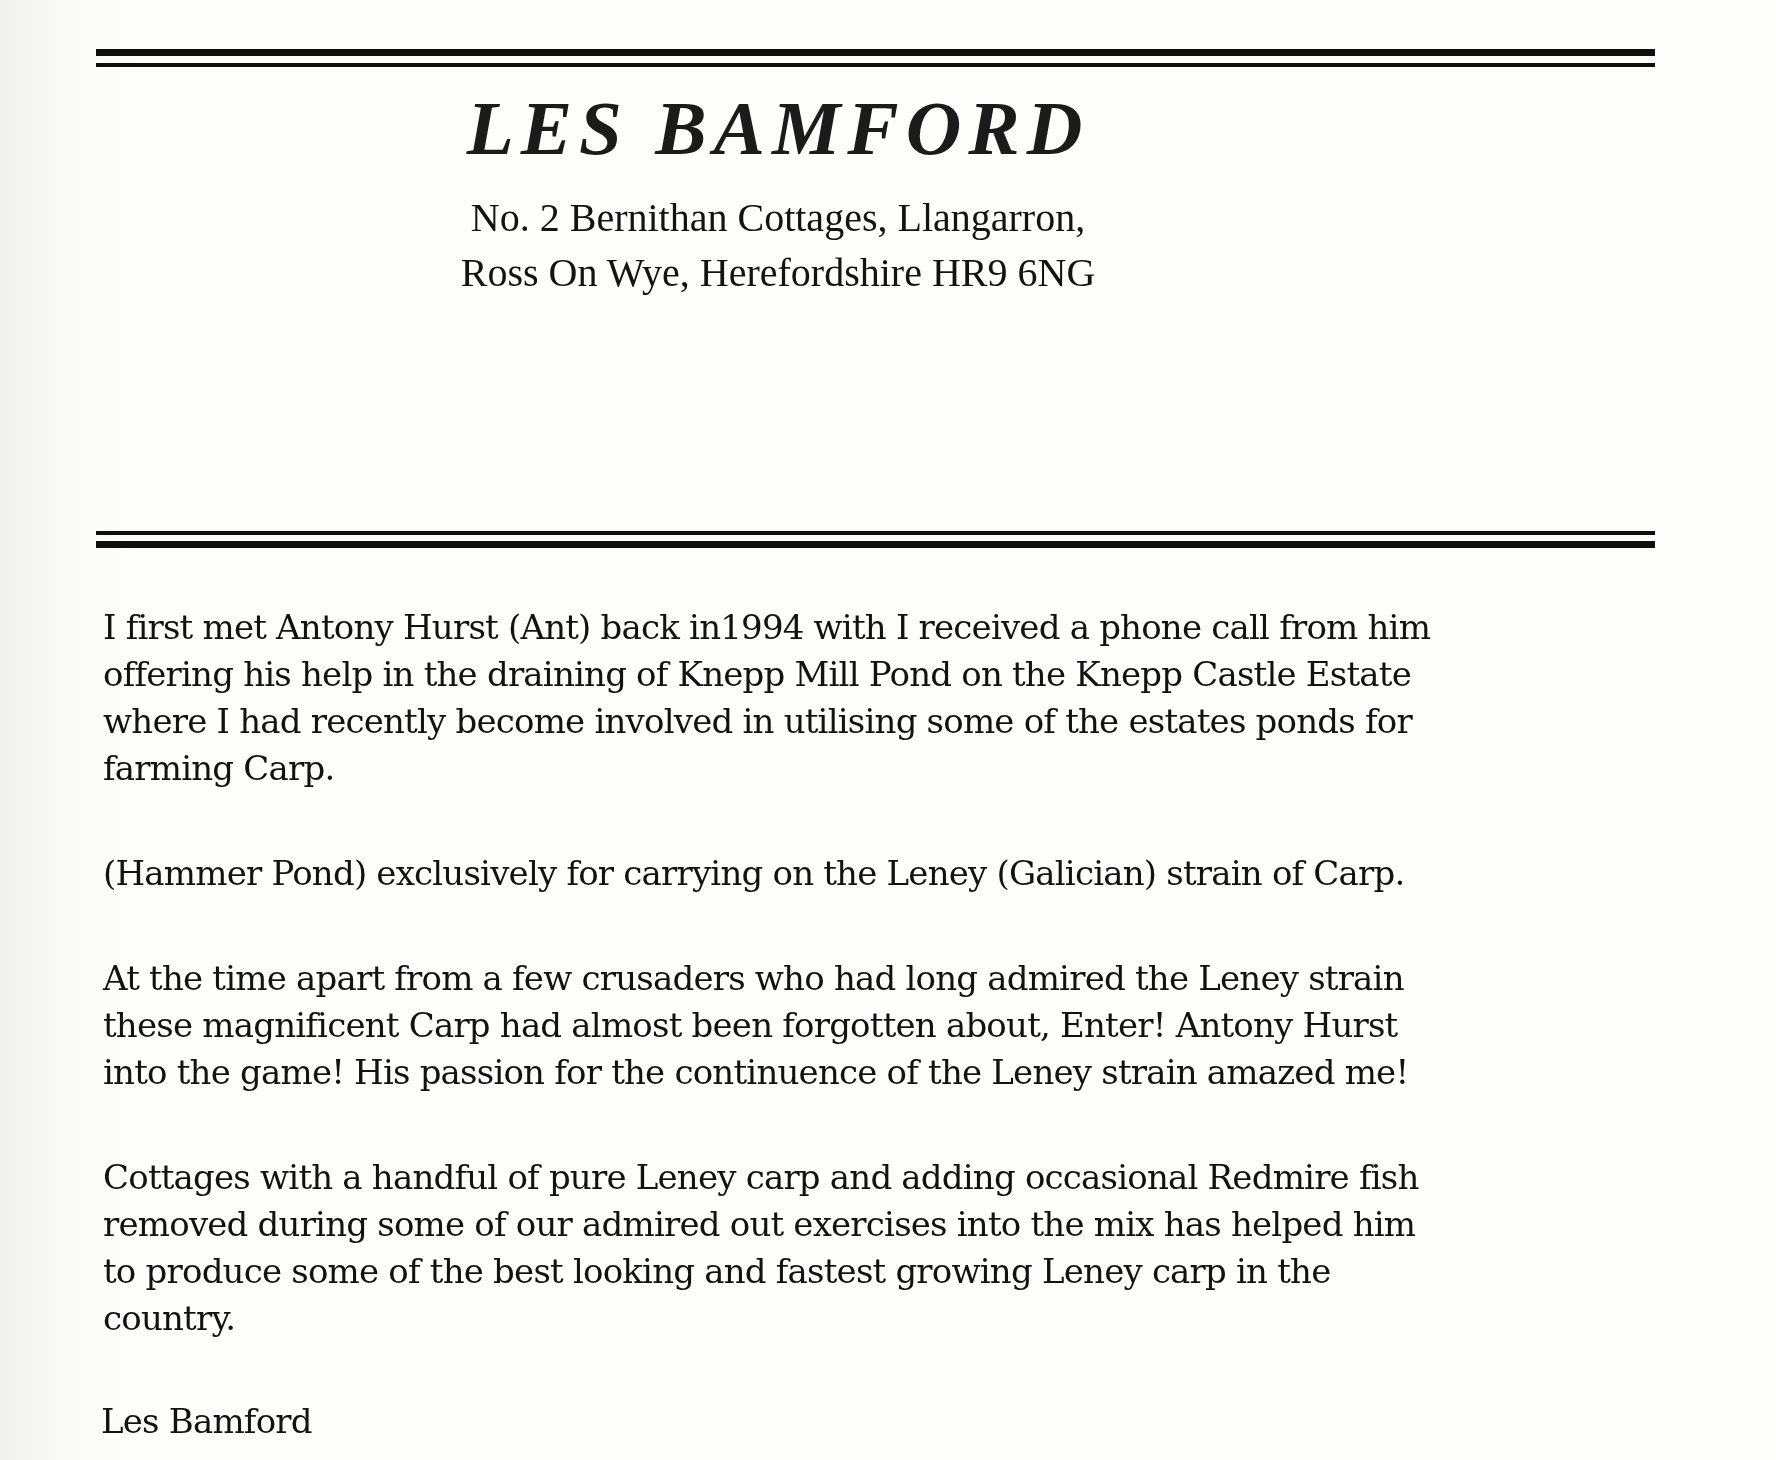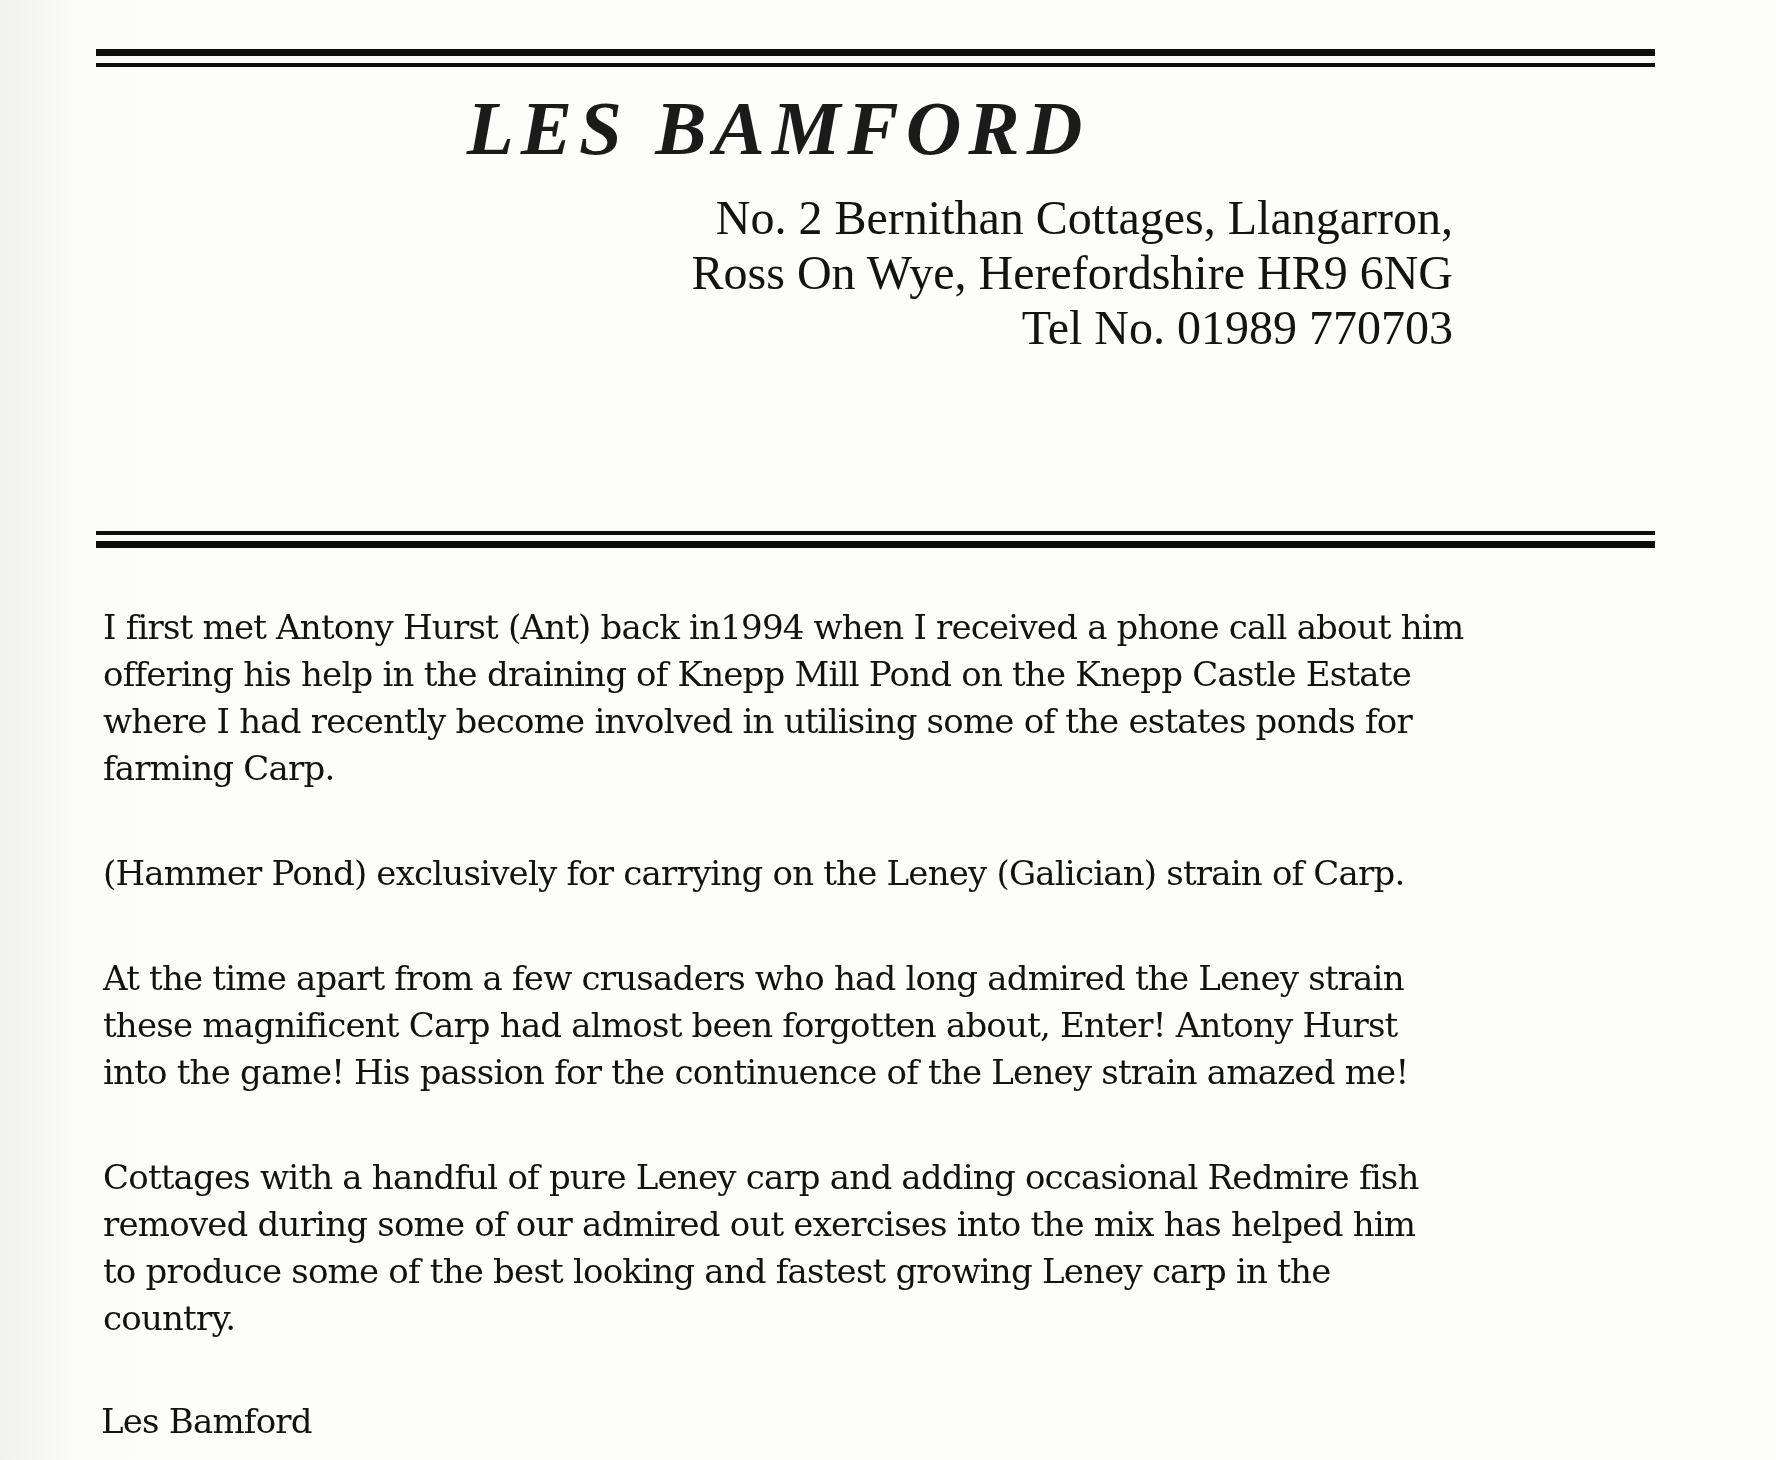--- a/index.html
+++ b/index.html
@@ -37,24 +37,23 @@
   .lh-name {
     font-size: 77px;
     font-weight: 700;
     font-style: italic;
     letter-spacing: 7px;
     color: #1b1b1b;
     line-height: 96px;
   }
   .lh-address {
     margin-top: 10px;
-    font-size: 48px;
+    font-size: 40px;
     line-height: 51px;
     color: #131313;
-    text-align: right;
   }
   
   .letter-body {
     position: absolute;
     left: 95px;
     top: 598px;
     width: 1560px;
     font-family: "DejaVu Serif", serif;
     font-size: 34px;
     line-height: 43px;
@@ -73,33 +72,32 @@
   <div class="rule-group rule-top">
     <div class="rule thick"></div>
     <div class="rule thin"></div>
   </div>
 
   <div class="letterhead">
     <div class="lh-name">LES BAMFORD</div>
     <div class="lh-address">
       <div>No. 2 Bernithan Cottages, Llangarron,</div>
       <div>Ross On Wye, Herefordshire HR9 6NG</div>
-      <div>Tel No. 01989 770703</div>
     </div>
   </div>
 
   <div class="rule-group rule-bottom">
     <div class="rule thin"></div>
     <div class="rule thick"></div>
   </div>
 
   <div class="letter-body">
 
     <div class="para">
-      <div class="body-line">I first met Antony Hurst (Ant) back in1994 when I received a phone call about him</div>
+      <div class="body-line">I first met Antony Hurst (Ant) back in1994 with I received a phone call from him</div>
       <div class="body-line">offering his help in the draining of Knepp Mill Pond on the Knepp Castle Estate</div>
       <div class="body-line">where I had recently become involved in utilising some of the estates ponds for</div>
       <div class="body-line">farming Carp.</div>
     </div>
 
     <div class="para">
       <div class="body-line">(Hammer Pond) exclusively for carrying on the Leney (Galician) strain of Carp.</div>
     </div>
 
     <div class="para">

